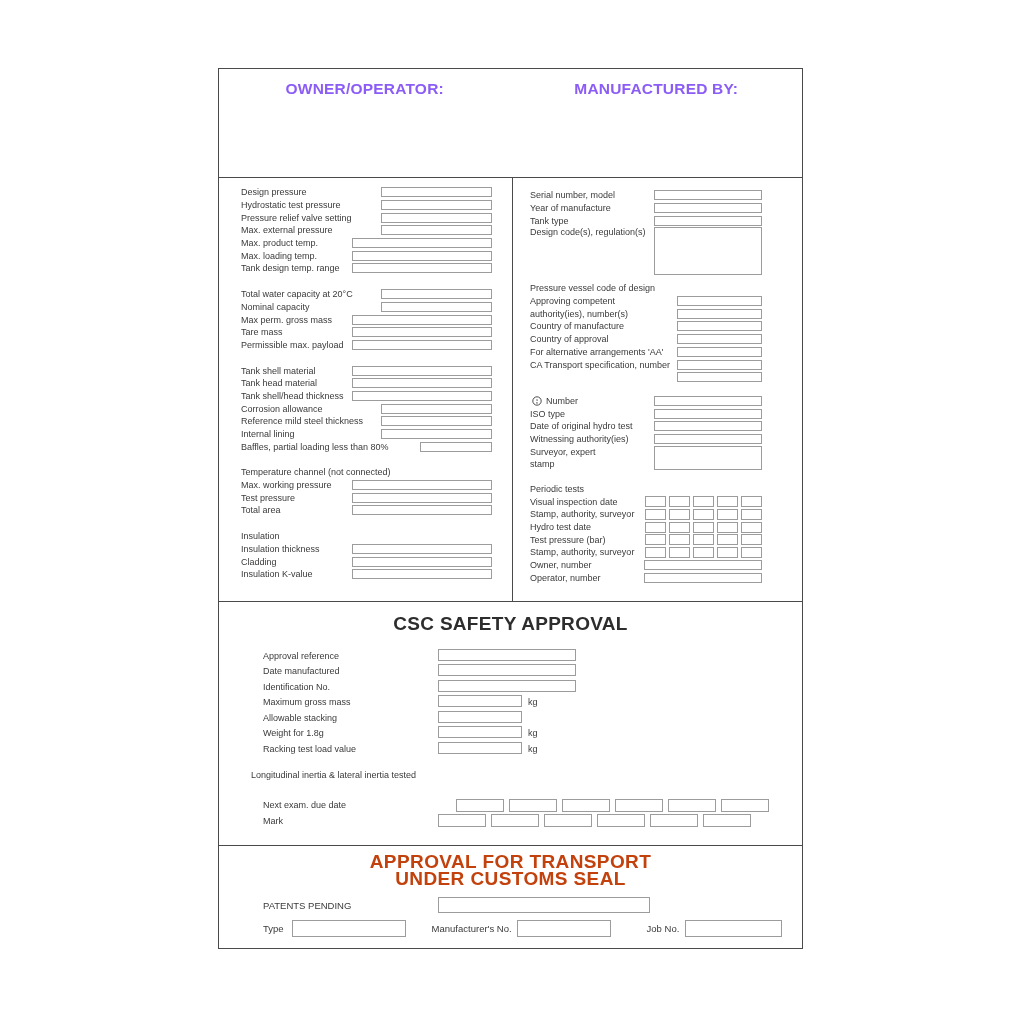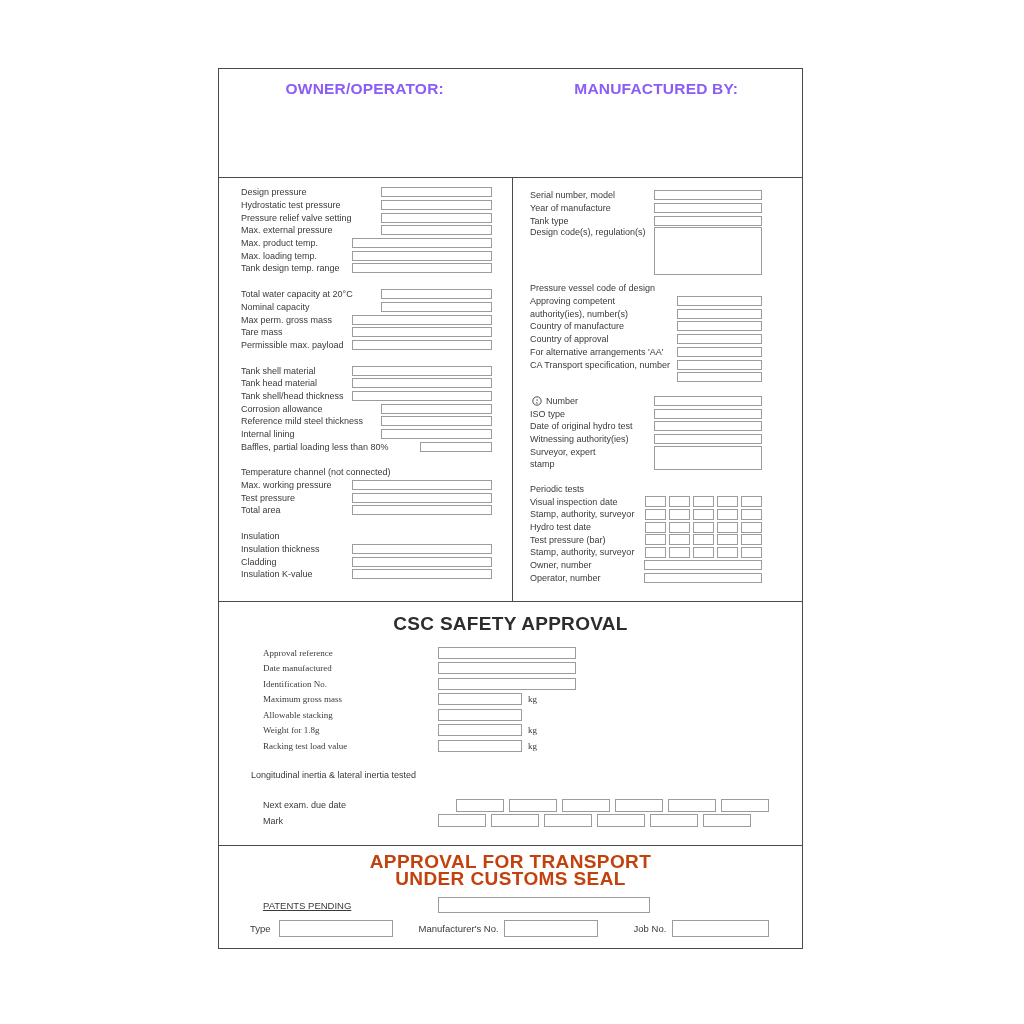--- a/index.html
+++ b/index.html
@@ -29,38 +29,38 @@
   .stamp-lbls div{font-size:9px;height:12.7px;display:flex;align-items:center;}
   .bx-stamp{margin-left:auto;width:108px;height:24px;border:1px solid #9c9c9c;background:#fff;margin-top:1px;}
   .grid5{margin-left:auto;display:flex;gap:3px;}
   .cell{width:21px;height:11px;border:1px solid #9c9c9c;background:#fff;}
   .un-wrap{display:flex;align-items:center;}
   .un-wrap svg{margin:0 4px 0 2px;}
   
   .csc{height:244px;position:relative;}
   .csc-title{text-align:center;margin-top:11px;font-size:19px;font-weight:bold;color:#2d2d2d;letter-spacing:0.3px;}
   .csc-rows{margin:10px 0 0 44px;}
-  .crow{display:flex;align-items:center;height:15.5px;font-family:Liberation Serif, serif;}
+  .crow{display:flex;align-items:flex-end;height:15.5px;}
   .crow .lbl{width:175px;}
   .cbx{height:12px;border:1px solid #9c9c9c;background:#fff;}
   .cw138{width:138px;}.cw84{width:84px;}
   .unit{font-size:9px;margin-left:6px;}
   .csc-note{margin:16px 0 0 32px;font-size:9px;}
   .exam{display:flex;align-items:center;height:15.5px;margin-left:44px;}
   .exam .lbl{width:175px;}
   .cells6{display:flex;gap:5px;}
   .ecell{width:48px;height:13px;border:1px solid #9c9c9c;background:#fff;}
   .mt18{margin-top:18px;gap:18px;}
   
   .customs{height:104px;position:relative;}
   .cu-title{text-align:center;margin-top:8px;font-size:19px;font-weight:bold;color:#c2410c;letter-spacing:0.4px;line-height:16.5px;}
-  .prow{display:flex;align-items:center;margin:10px 0 0 44px;text-decoration:underline;}
+  .prow{display:flex;align-items:center;margin:10px 0 0 44px;}
   .prow .lbl{width:175px;font-size:9.5px;}
   .pbx{width:212px;height:16px;border:1px solid #9c9c9c;background:#fff;}
-  .brow{position:absolute;left:31px;top:74px;display:flex;align-items:center;}
+  .brow{position:absolute;left:44px;top:74px;display:flex;align-items:center;}
   .brow .lbl{font-size:9.5px;}
   .tbx{width:114px;height:17px;border:1px solid #9c9c9c;background:#fff;margin-left:8px;}
   .mbx{width:94px;height:17px;border:1px solid #9c9c9c;background:#fff;margin-left:5px;}
   .jbx{width:97px;height:17px;border:1px solid #9c9c9c;background:#fff;margin-left:6px;}
   .ml26{margin-left:26px;}
   .ml36{margin-left:36px;}
 </style>
 </head>
 <body>
 

